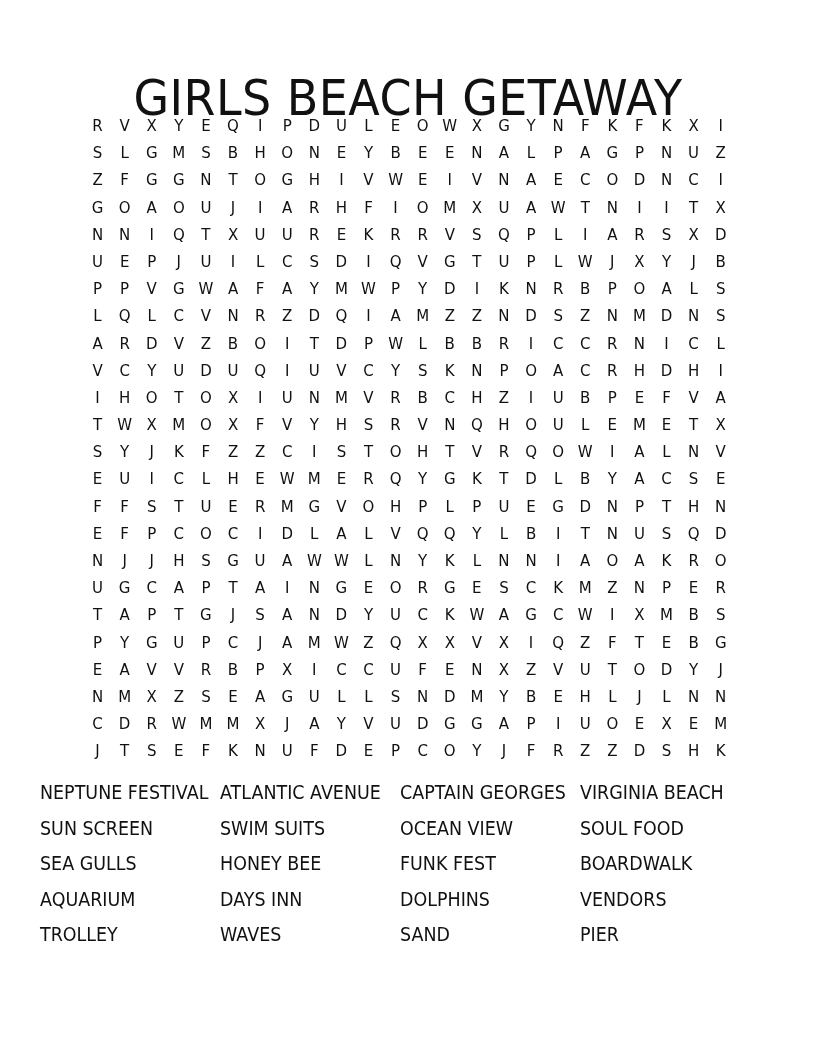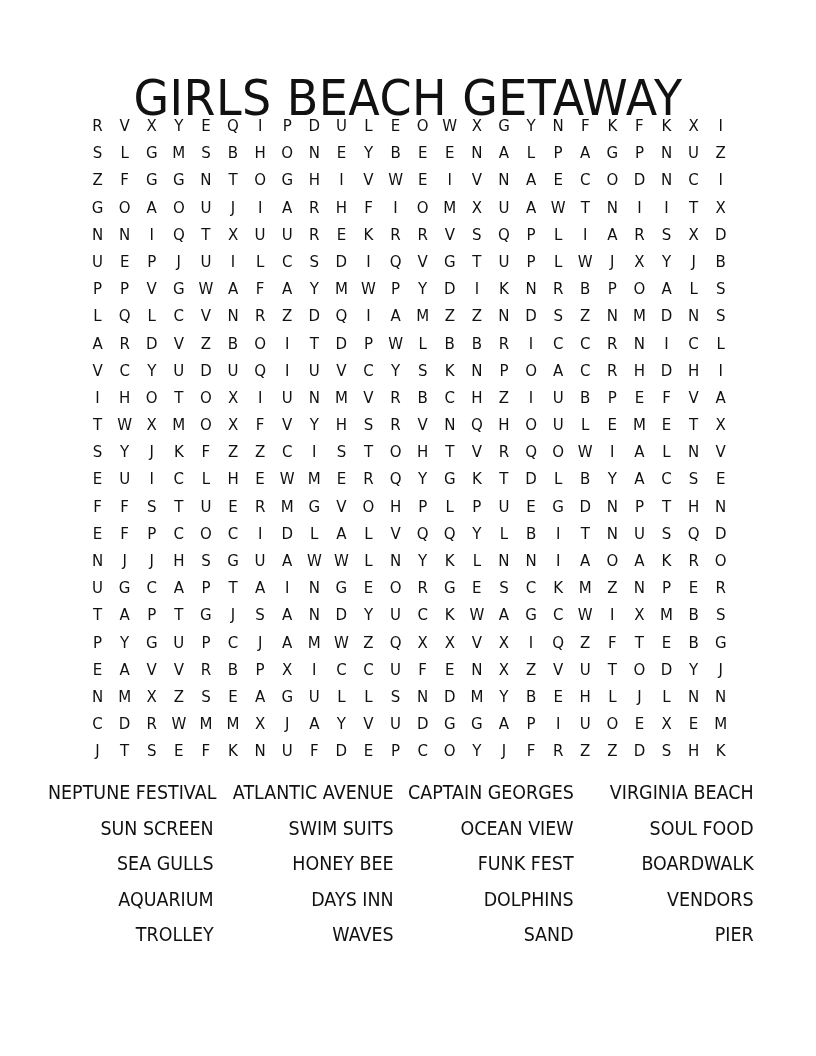--- a/index.html
+++ b/index.html
@@ -15,24 +15,23 @@
     .grid {
       position: absolute; left: 84px; top: 113px;
       display: grid; grid-template-columns: repeat(24, 27.1px);
       grid-auto-rows: 27.2px;
     }
     .cell {
       font-size: 15px; text-align: center; line-height: 27.2px;
       font-family: "DejaVu Sans", sans-serif;
     }
     .words {
-      position: absolute; left: 48px; top: 778px;
+      position: absolute; left: 40px; top: 778px;
       display: grid; grid-template-columns: 180px 180px 180px 180px;
       grid-auto-rows: 35.6px;
-      text-align: right;
     }
     .word {
       font-size: 19px; line-height: 28px; white-space: nowrap;
       transform: scaleX(0.92); transform-origin: left center;
     }
   </style>
 </head>
 <body>
 
 <h1 class="title">GIRLS BEACH GETAWAY</h1>

